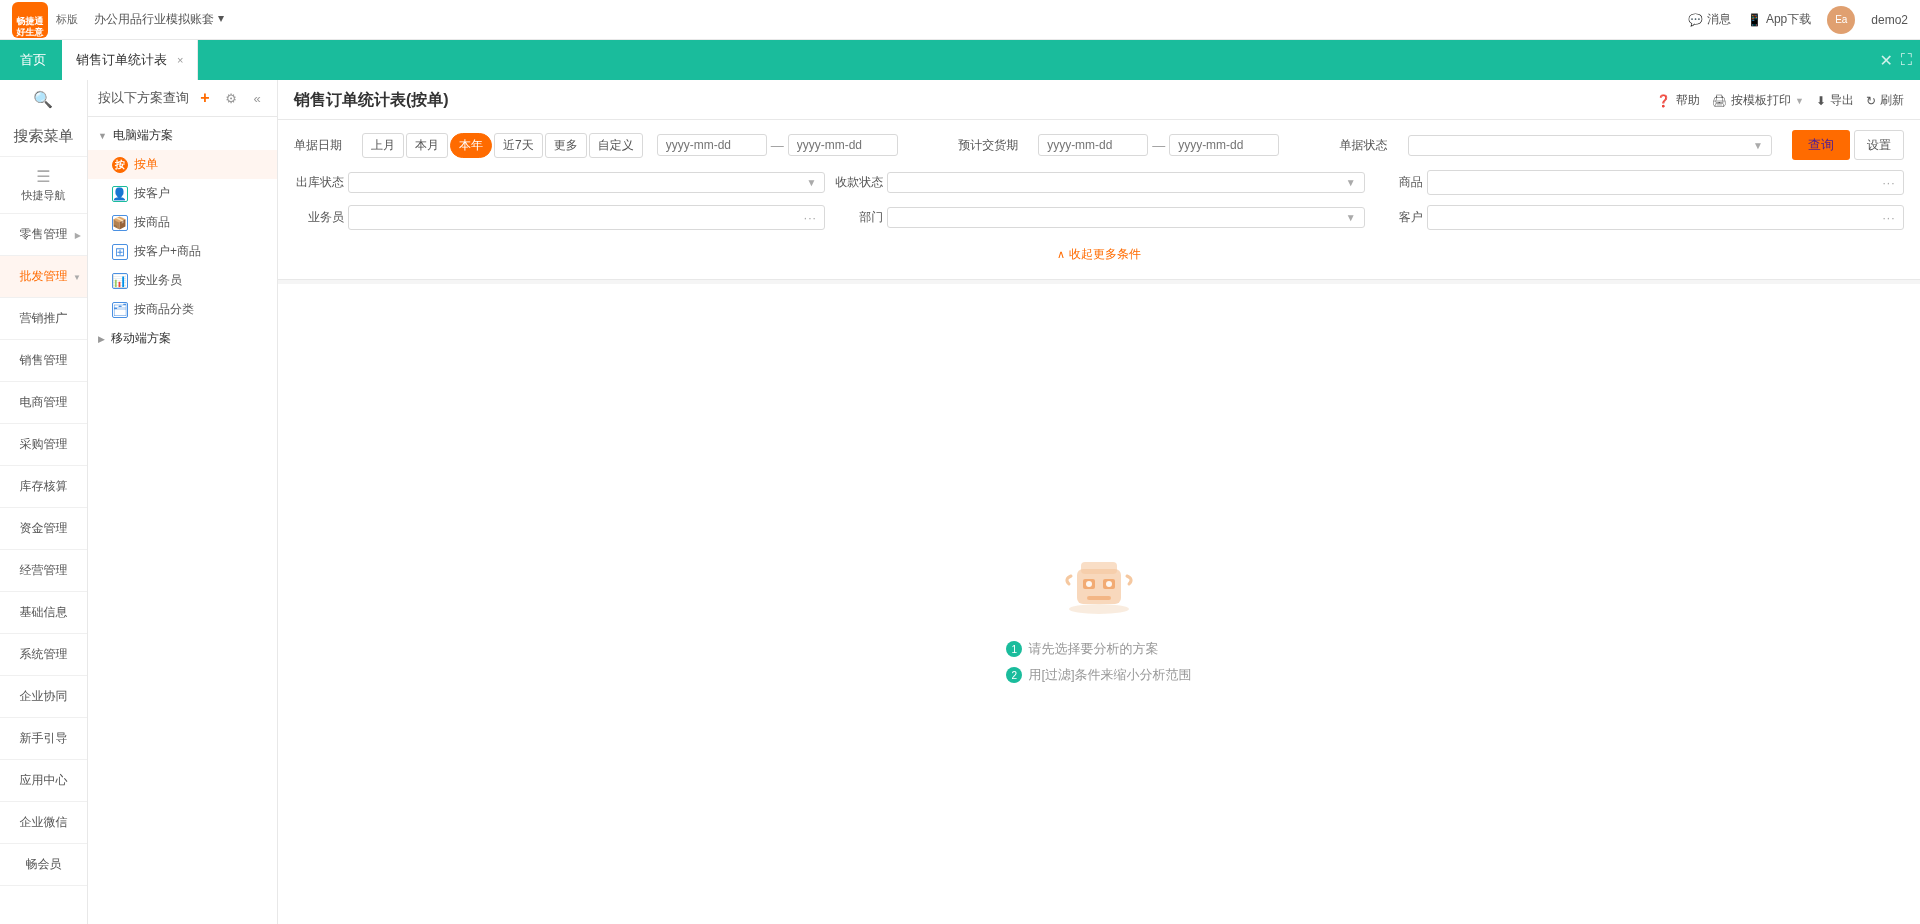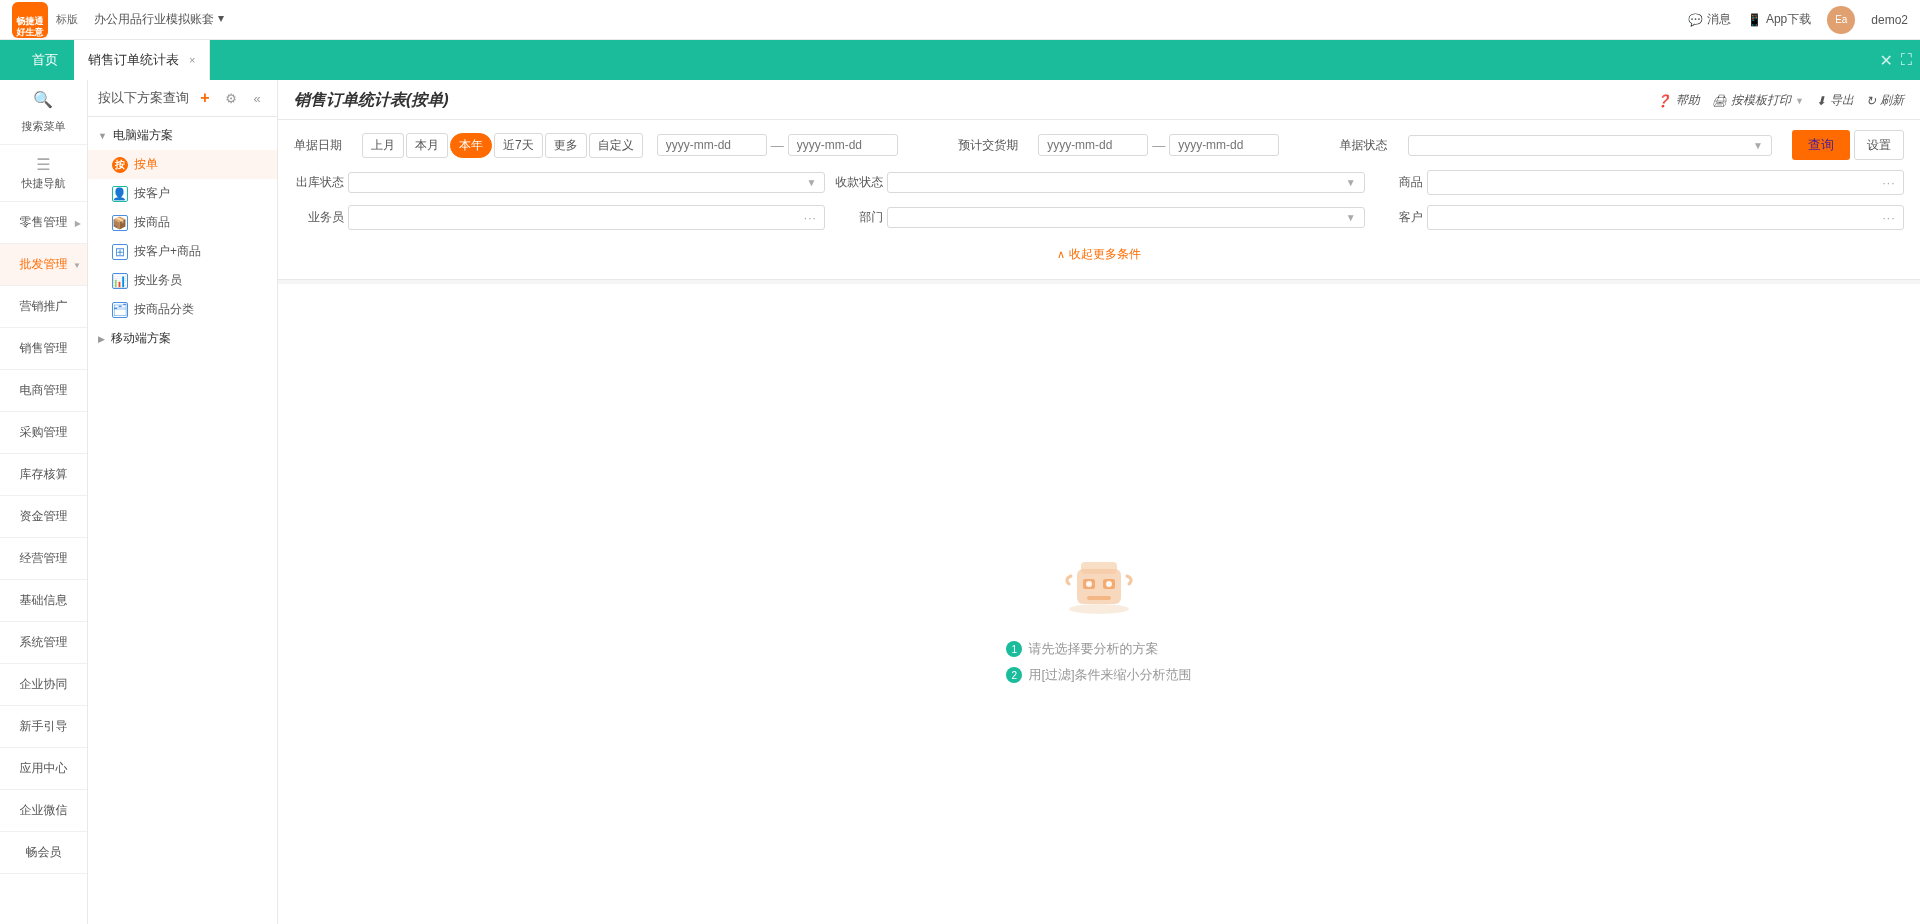--- a/index.html
+++ b/index.html
@@ -10,21 +10,21 @@
     .top-bar-left { display: flex; align-items: center; gap: 8px; }
     .logo { width: 36px; height: 36px; background: #ff6b00; border-radius: 6px; display: flex; align-items: flex-end; justify-content: center; color: #fff; font-size: 10px; font-weight: bold; }
     .brand-name { font-size: 11px; color: #666; }
     .workspace-selector { display: flex; align-items: flex-start; gap: 4px; font-size: 12px; color: #555; cursor: pointer; padding: 3px 8px; border-radius: 4px; }
     .top-bar-right { display: flex; align-items: center; gap: 16px; }
     .top-bar-action { display: flex; align-items: center; gap: 4px; font-size: 12px; color: #555; cursor: pointer; }
     .avatar { width: 28px; height: 28px; border-radius: 50%; background: #e0a070; display: flex; align-items: center; justify-content: center; color: #fff; font-size: 11px; overflow: hidden; }
     .username { font-size: 12px; color: #555; cursor: pointer; }
 
     
-    .tab-bar { background: #1abc9c; height: 40px; display: flex; align-items: center; padding: 0 0 0 16px; flex-shrink: 0; }
+    .tab-bar { background: #1abc9c; height: 40px; display: flex; align-items: center; padding: 0 0 0 4px; flex-shrink: 0; }
     .tab-home { color: #fff; padding: 0 16px; height: 100%; display: flex; align-items: center; font-size: 13px; cursor: pointer; }
     .tab-item { background: #fff; color: #333; padding: 0 14px; height: 100%; display: flex; align-items: center; font-size: 13px; cursor: pointer; gap: 6px; border-right: 1px solid #e8e8e8; }
     .tab-close { color: #999; font-size: 11px; cursor: pointer; margin-left: 4px; }
     .tab-bar-end { margin-left: auto; display: flex; align-items: center; gap: 8px; padding-right: 8px; }
     .tab-bar-icon { color: rgba(255,255,255,0.8); cursor: pointer; font-size: 16px; }
 
     
     .main-layout { display: flex; flex: 1; overflow: hidden; }
 
     
@@ -54,21 +54,21 @@
     .tree-item { display: flex; align-items: center; gap: 6px; padding: 6px 10px 6px 24px; cursor: pointer; font-size: 12px; color: #555; }
     .tree-item.active { background: #fff5f0; color: #ff6b00; }
     .tree-item-icon { width: 16px; height: 16px; display: inline-flex; align-items: center; justify-content: center; color: #1abc9c; font-size: 12px; background: #fff; border: 1px solid #1abc9c; border-radius: 2px; }
     .tree-item-icon.blue { color: #4a90e2; border-color: #4a90e2; }
     .tree-item-icon.orange { color: #ff6b00; border-color: #ff6b00; background: #ff6b00; color: #fff; border-radius: 50%; font-size: 10px; font-weight: bold; }
 
     
     .right-panel { flex: 1; display: flex; flex-direction: column; overflow: hidden; }
 
     
-    .page-header { display: flex; align-items: center; justify-content: space-between; padding: 10px 16px 8px; background: #fff; border-bottom: 1px solid #e8e8e8; flex-shrink: 0; font-style: italic; }
+    .page-header { display: flex; align-items: center; justify-content: space-between; padding: 10px 16px 8px; background: #fff; border-bottom: 1px solid #e8e8e8; flex-shrink: 0; }
     .page-title { font-size: 16px; font-weight: 600; color: #333; }
     .page-actions { display: flex; align-items: center; gap: 12px; }
     .page-action { display: flex; align-items: center; gap: 4px; font-size: 12px; color: #555; cursor: pointer; }
 
     
     .filter-area { background: #fff; padding: 10px 16px; border-bottom: 1px solid #e8e8e8; flex-shrink: 0; }
     .filter-row { display: flex; align-items: center; gap: 12px; margin-bottom: 10px; flex-wrap: wrap; }
     .filter-row:last-child { margin-bottom: 0; }
     .filter-label { font-size: 12px; color: #555; white-space: nowrap; min-width: 56px; text-align: right; }
 
@@ -139,21 +139,21 @@
     <span class="tab-bar-icon">✕</span>
     <span class="tab-bar-icon">⛶</span>
   </div>
 </div>
 
 <div class="main-layout">
 
   <div class="sidebar">
     <div class="sidebar-search">
       <div style="font-size:16px; color:#aaa;">🔍</div>
-      <div style="font-size:11px;margin-top:10px;">搜索菜单</div>
+      <div style="font-size:15px;margin-top:18px;">搜索菜单</div>
     </div>
     <div class="sidebar-nav">
       <div style="font-size:16px; color:#aaa;">☰</div>
       <div style="font-size:11px;margin-top:2px;">快捷导航</div>
     </div>
     <div class="sidebar-item has-arrow">
       <div>零售管理</div>
     </div>
     <div class="sidebar-item has-arrow-down active">
       <div>批发管理</div>

